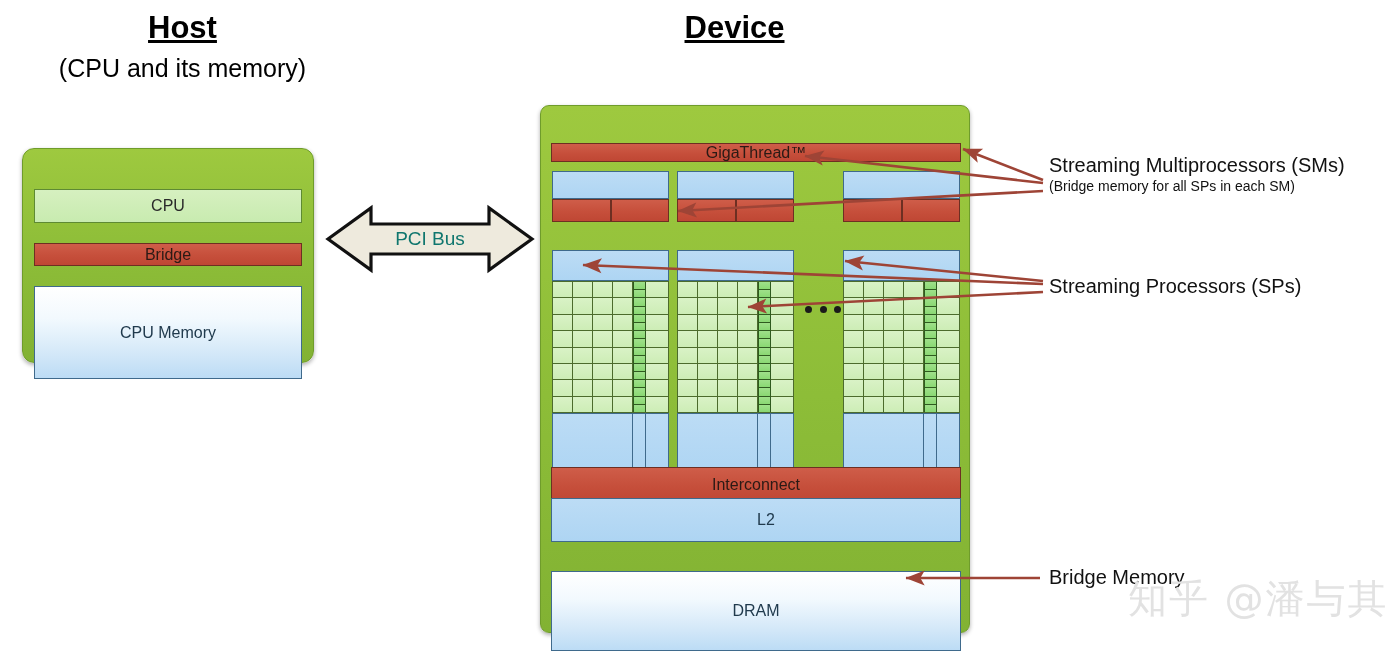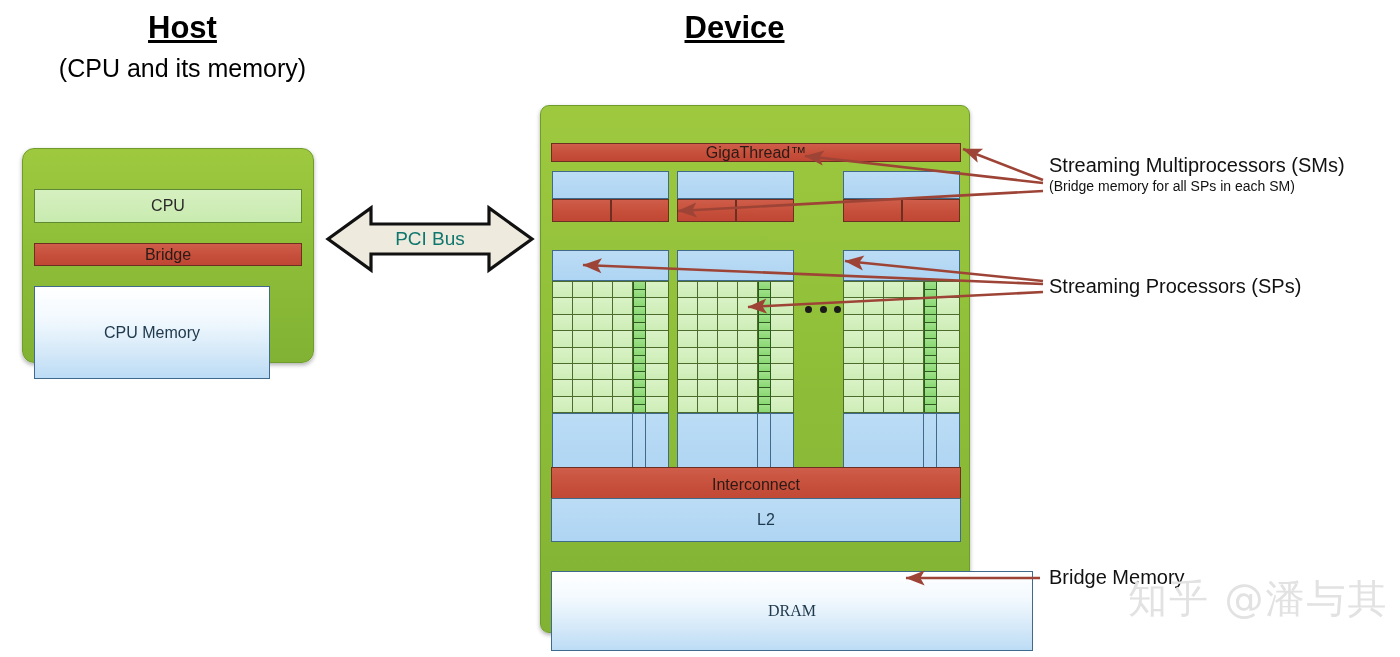--- a/index.html
+++ b/index.html
@@ -64,21 +64,21 @@
   .blk-mem{
     background:linear-gradient(to bottom,#ffffff 0%,#f2f9fe 35%,#d2e7f8 75%,#bcdcf5 100%);
     border:1px solid #3f6a8c;
     color:#203a4d;
   }
 
   
   #host-chassis{left:22px;top:148px;width:292px;height:215px;}
   #cpu-block{left:34px;top:161px;width:268px;height:34px;}
   #bridge-block{left:34px;top:215px;width:268px;height:23px;}
-  #cpumem-block{left:34px;top:258px;width:236px;height:93px;}
+  #cpumem-block{left:34px;top:258px;width:268px;height:93px;}
 
   
   #pci-arrow{left:325px;top:204px;width:210px;height:70px;}
   #pci-label{
     left:325px;top:204px;width:210px;height:70px;
     display:flex;align-items:center;justify-content:center;
     font-size:19px;color:#0f766e;
   }
 
   
@@ -133,21 +133,21 @@
   }
 
   #ellipsis{
     left:805px;top:303px;width:36px;height:12px;
     display:flex;align-items:center;justify-content:space-between;
   }
   .dot{width:7px;height:7px;border-radius:50%;background:#1a1a1a;}
 
   #interconnect{left:551px;top:439px;width:410px;height:35px;}
   #l2-block{left:551px;top:470px;width:410px;height:44px;padding-left:20px;}
-  #dram-block{left:551px;top:543px;width:482px;height:80px;font-family:Liberation Serif, serif;}
+  #dram-block{left:551px;top:543px;width:410px;height:80px;}
 
   
   .lbl-main{font-size:20px;color:#111;white-space:nowrap;line-height:1.1;}
   .lbl-sub{font-size:14px;color:#111;white-space:nowrap;line-height:1.15;margin-top:2px;}
   #label-sms{left:1049px;top:154px;}
   #label-sps{left:1049px;top:267px;margin-top:8px;}
   #label-global{left:1049px;top:566px;}
 
   
   #arrows{left:0;top:0;width:1400px;height:657px;pointer-events:none;}

